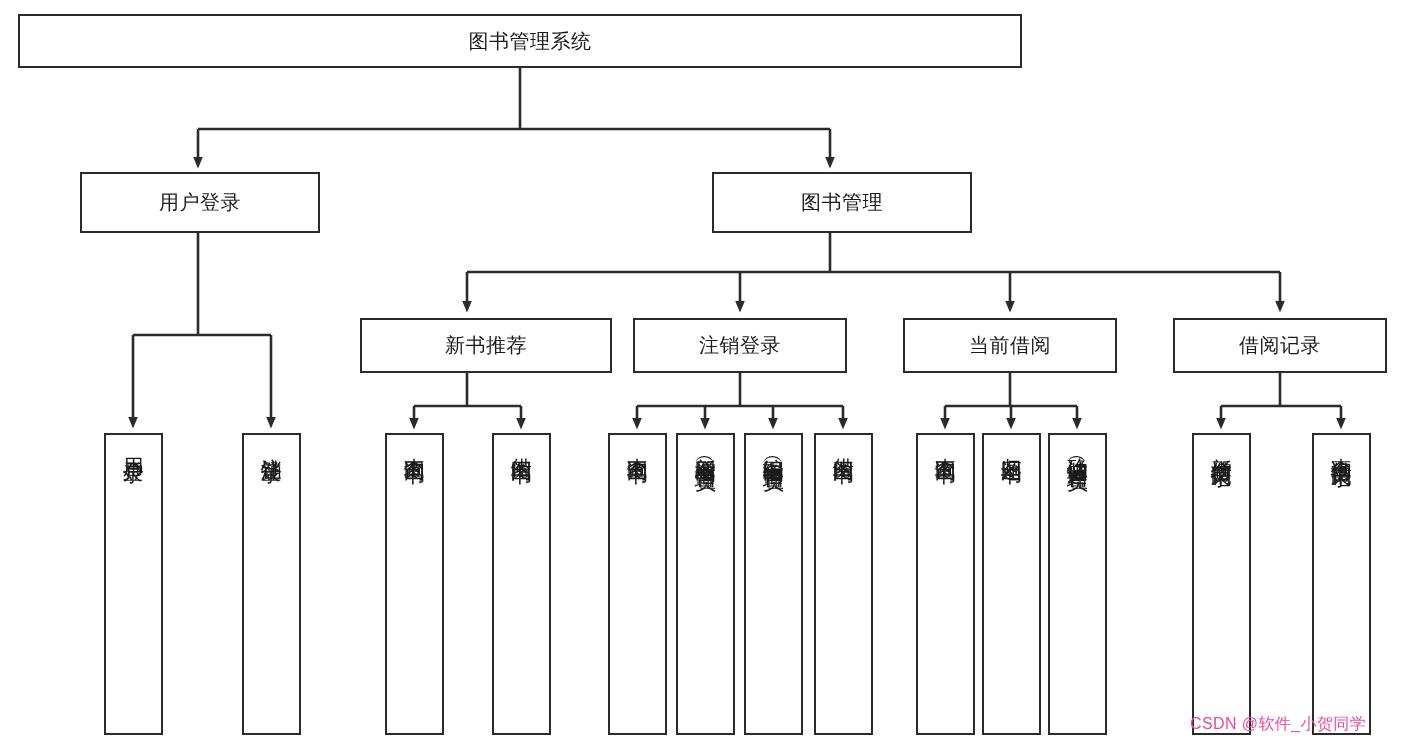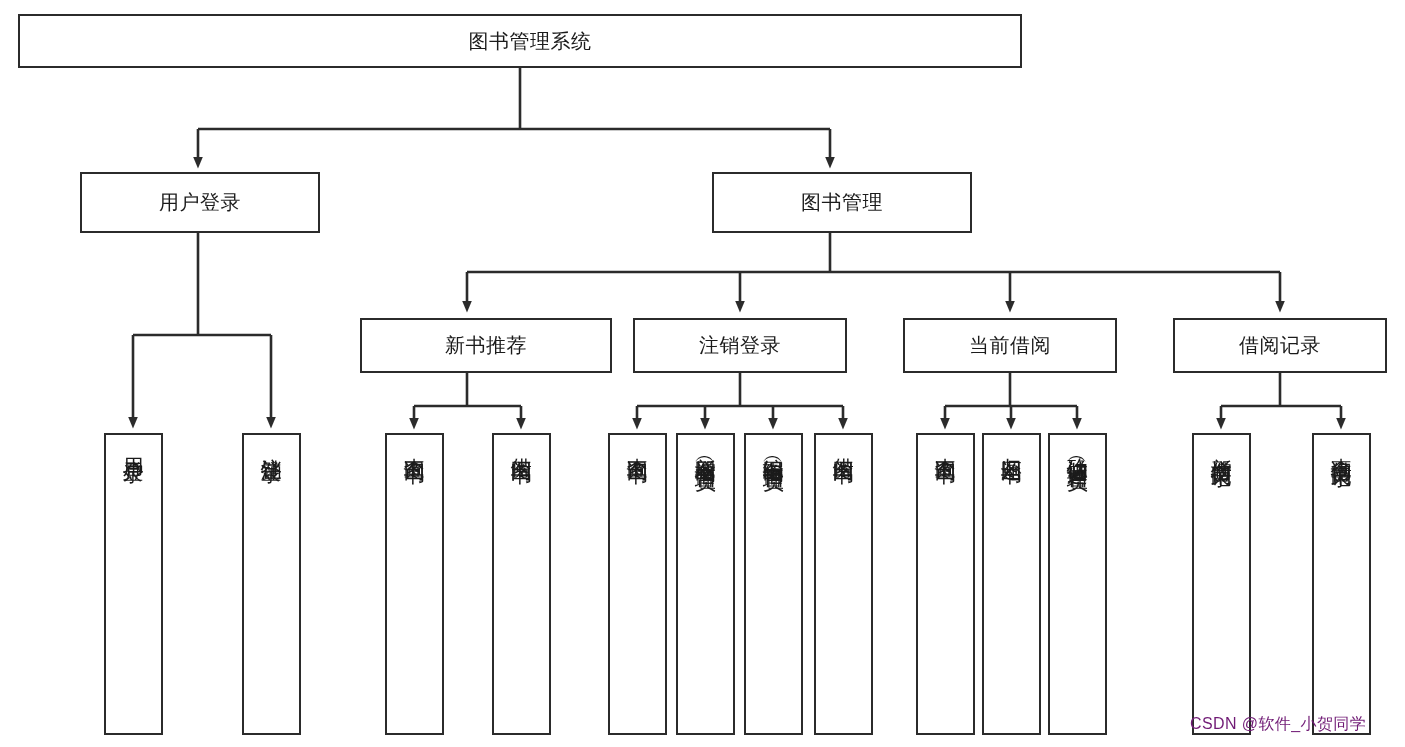--- a/index.html
+++ b/index.html
@@ -46,21 +46,21 @@
     font-size:21px;
     line-height:1.30;
     letter-spacing:2px;
     white-space:normal;
     max-height:290px;
   }
   #watermark{
     position:absolute;
     left:1190px;top:714px;
     font-size:16px;
-    color:#701a75;
+    color:#ec4899;
     white-space:nowrap;
     z-index:3;
     letter-spacing:0.4px;
   }
 </style>
 </head>
 <body>
 
 <div id="diagram">
 

